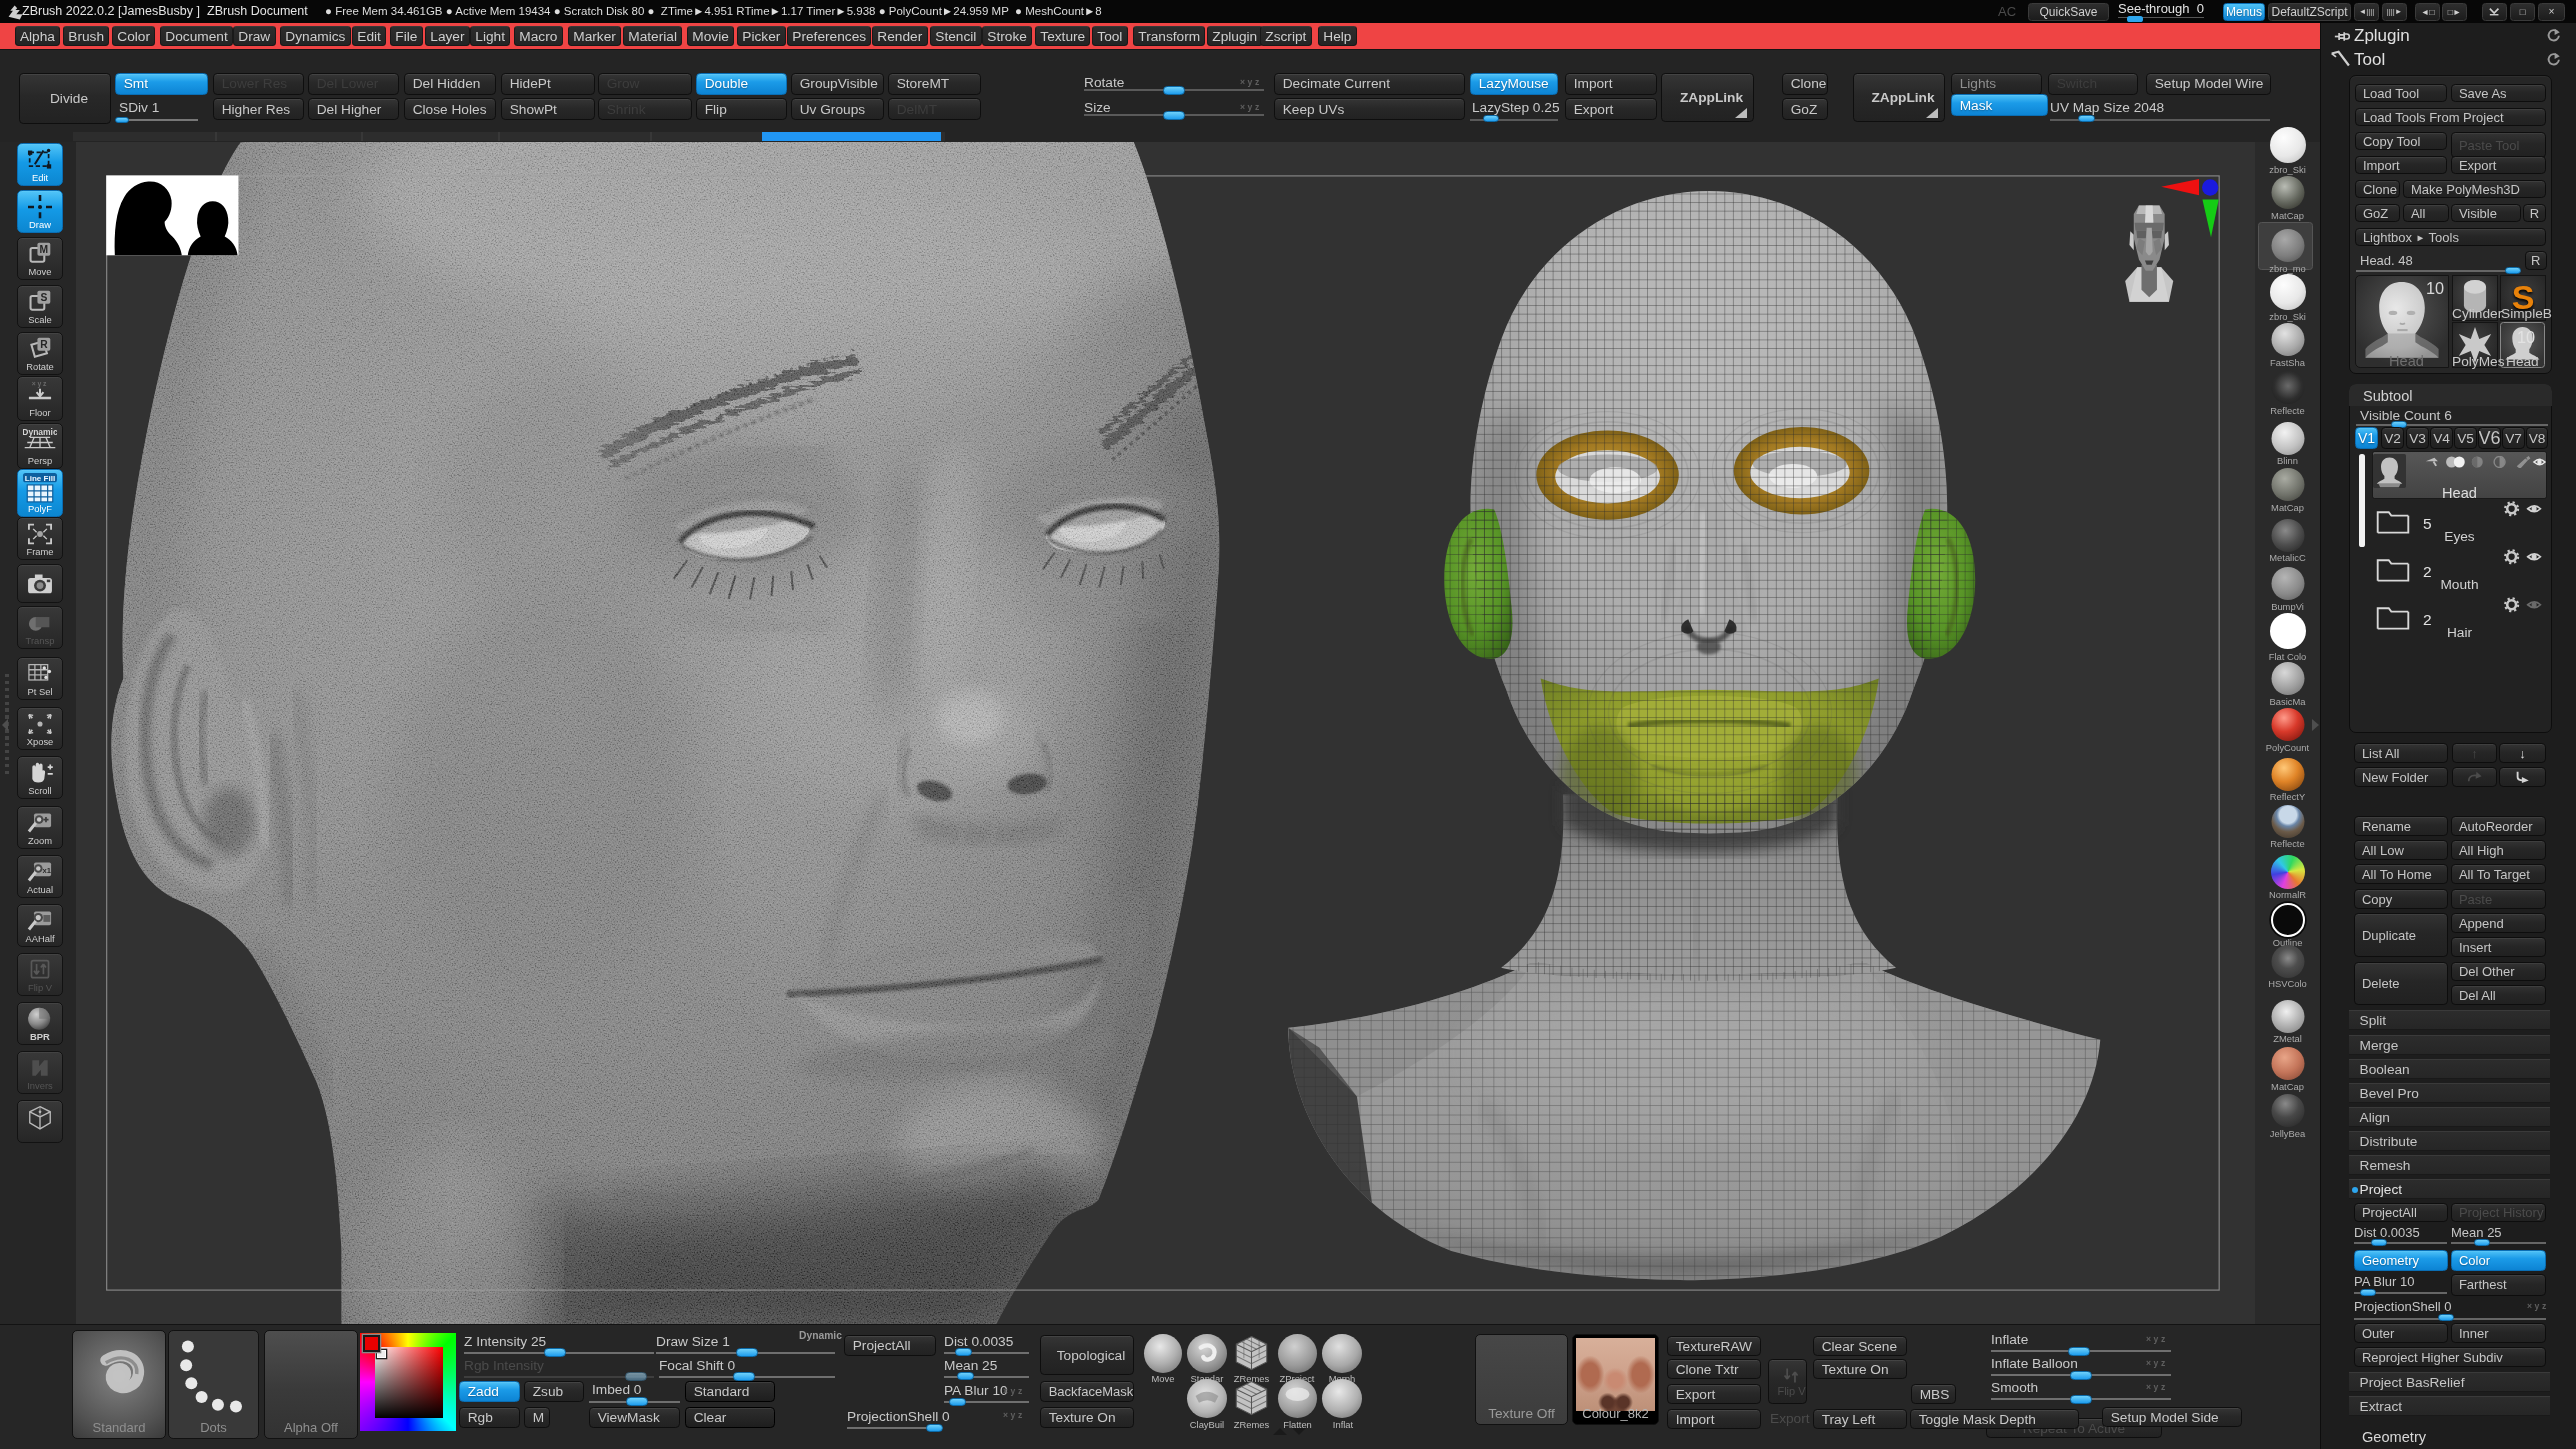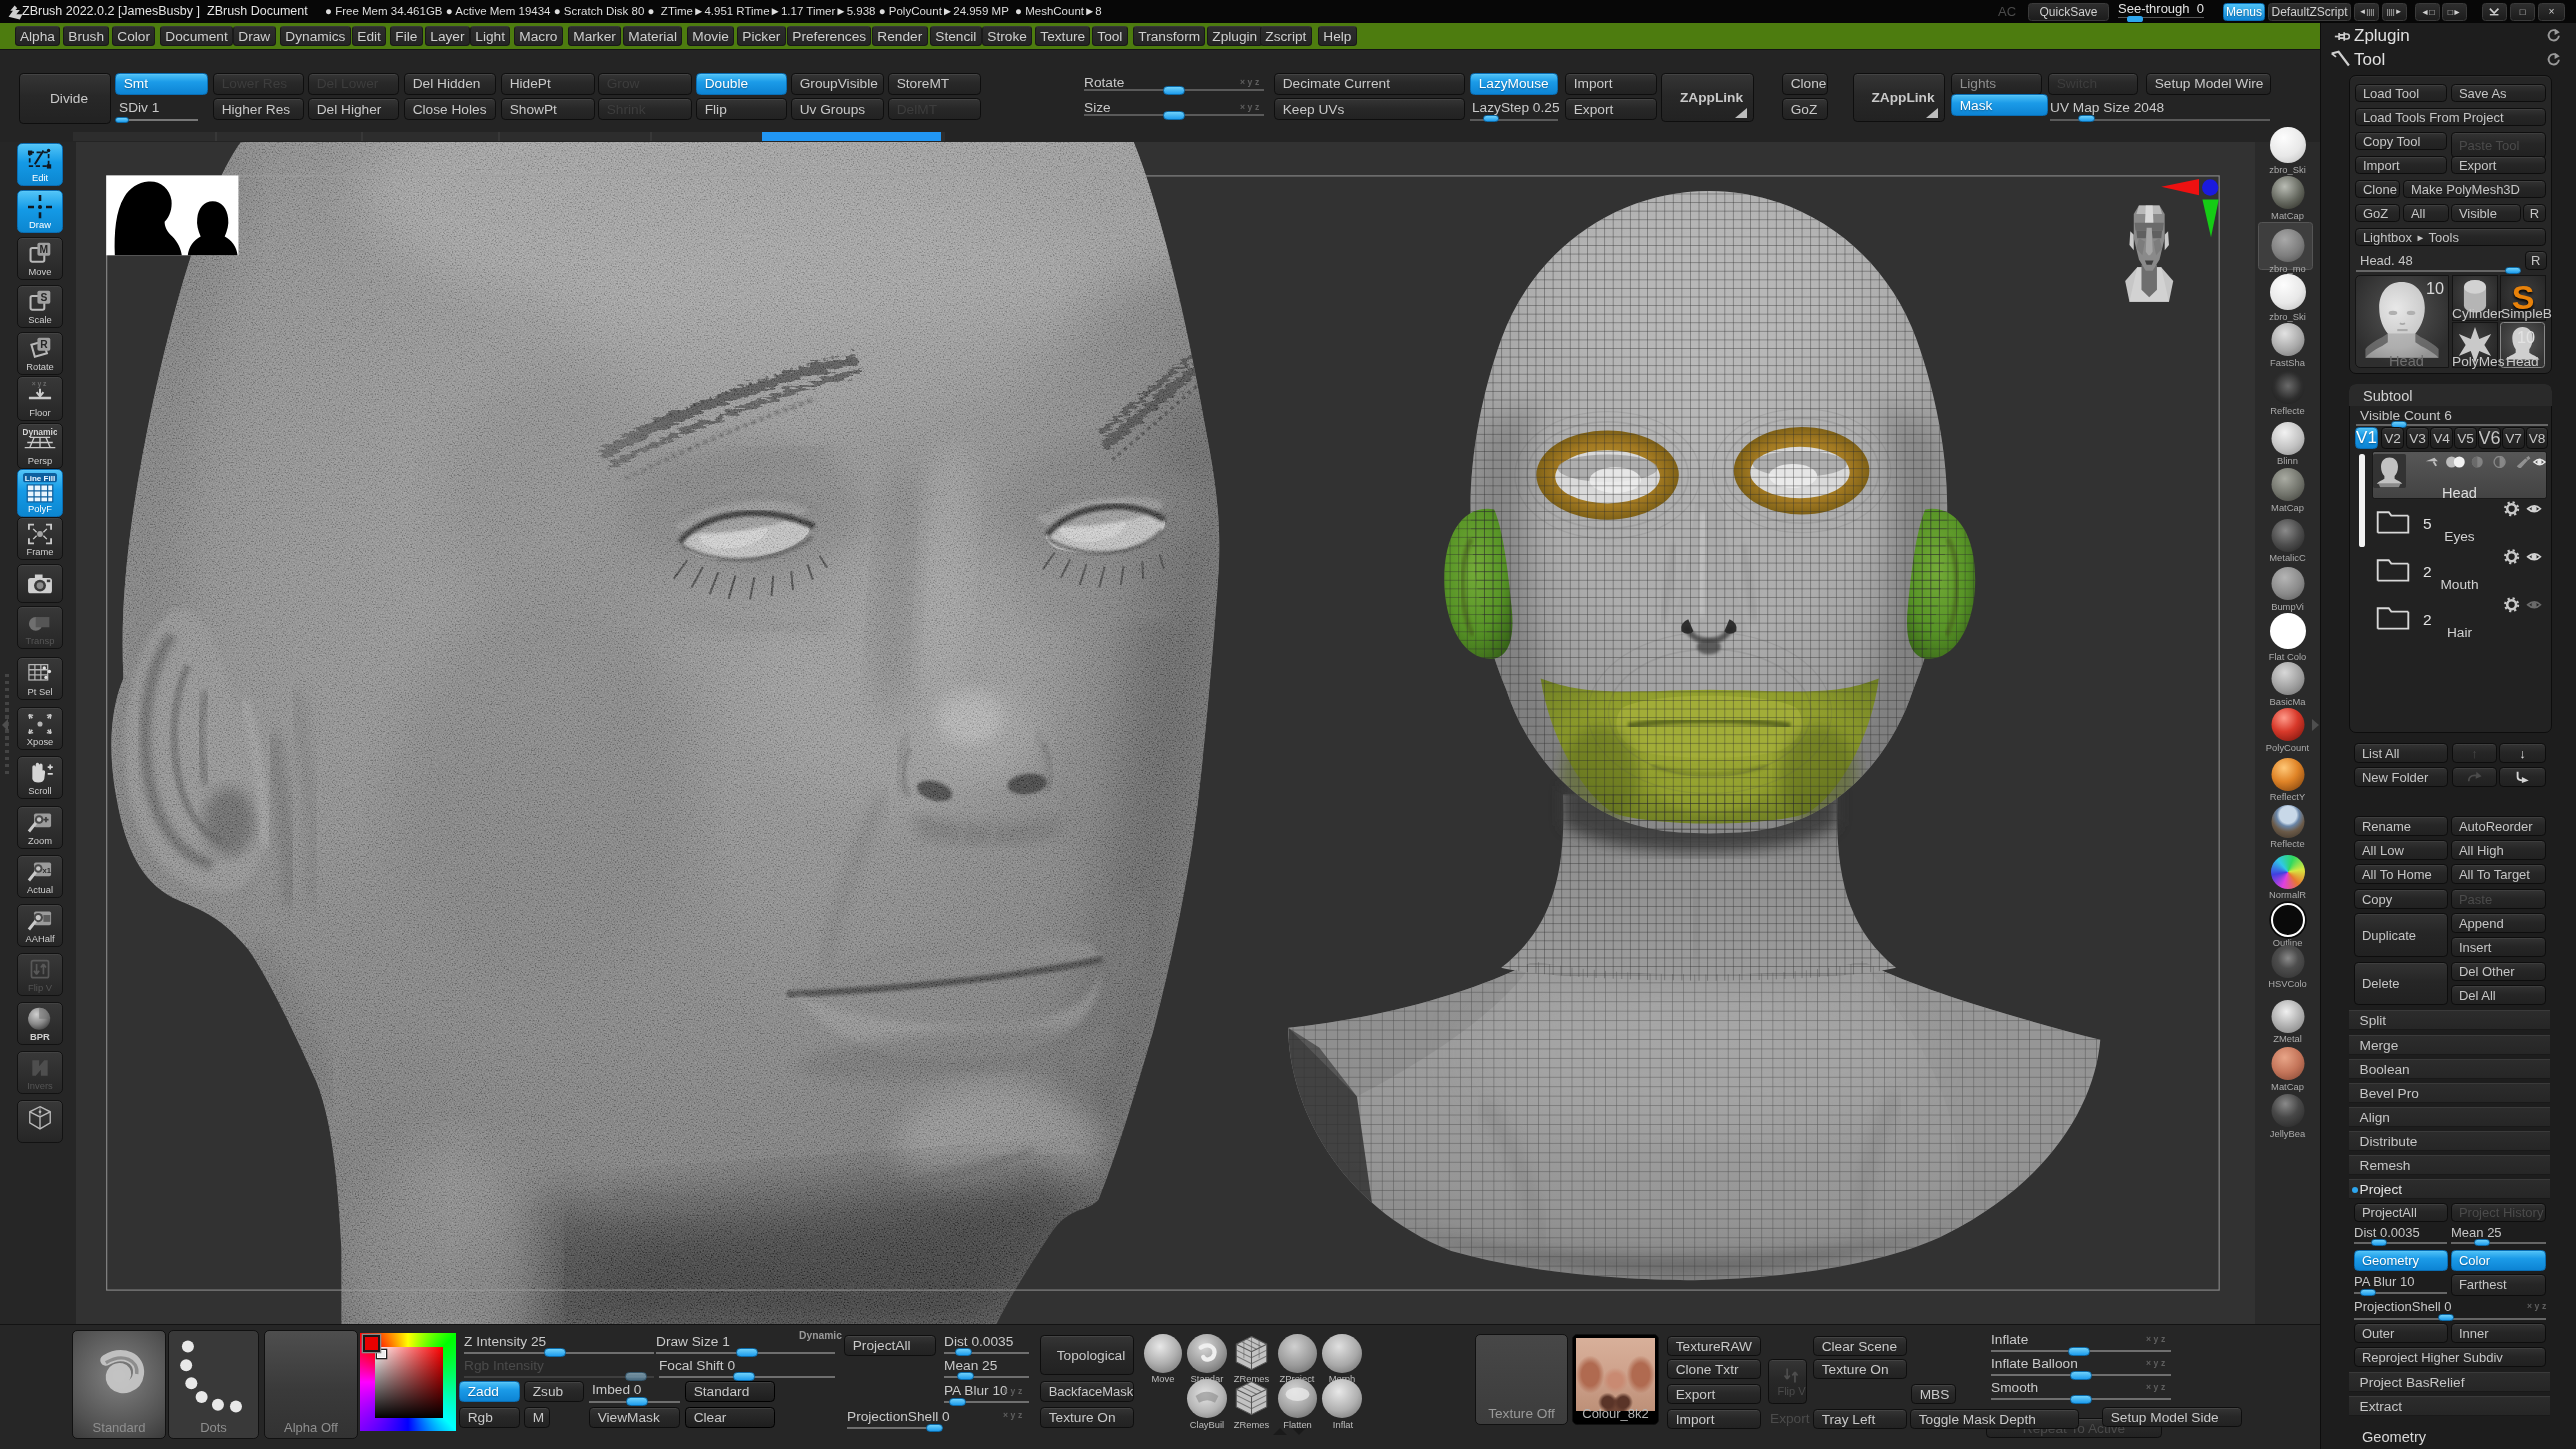--- a/index.html
+++ b/index.html
@@ -15,21 +15,21 @@
 .lbl{position:absolute;color:#c9c9c9;font-size:13.7px;white-space:nowrap}
 .track{position:absolute;height:1.7px;background:#5a5a5a}
 .knob{position:absolute;width:22px;height:9.4px;border-radius:4.3px;background:linear-gradient(180deg,#6fd1fa,#1f9ded);border:0.9px solid #0c6aa8}
 .xyz{position:absolute;color:#5f5f5f;font-size:8.6px;font-weight:bold;letter-spacing:2.6px}
 
 #titlebar{position:absolute;left:0;top:0;width:2576px;height:23px;background:#070707;color:#e4e4e4;font-size:13px}
 #titlebar .t{position:absolute;top:4.3px;white-space:nowrap}
 .tbtn{position:absolute;top:2.6px;height:18px;background:linear-gradient(180deg,#2e2e2e,#1c1c1c);border:0.9px solid #3a3a3a;border-radius:3.4px;color:#cfcfcf;font-size:12px;display:flex;align-items:center;justify-content:center}
 .tbtn.blue{border-color:#0a6eb4}
 
-#menubar{position:absolute;left:0;top:23px;width:2576px;height:27px;background:#4d7c0f;border-bottom:0.9px solid #141414}
+#menubar{position:absolute;left:0;top:23px;width:2576px;height:27px;background:#ef4444;border-bottom:0.9px solid #141414}
 #menubar span{position:absolute;top:3.4px;height:20px;line-height:20px;padding:0 4.3px;color:#cfcfcf;font-size:13.7px;background:linear-gradient(180deg,#2d2d2d,#242424);border:0.9px solid #191919;border-top-color:#383838;border-radius:3.4px}
 
 #shelf{position:absolute;left:0;top:50px;width:2576px;height:92px;background:#242424}
 
 #leftbar{position:absolute;left:0;top:142px;width:76px;height:1182px;background:#262626}
 .tool{position:absolute;left:17px;width:46px;height:43px;background:linear-gradient(180deg,#383838,#262626);border:0.9px solid #121212;border-radius:5.2px;box-shadow:inset 0 0.9px 0 rgba(255,255,255,.06)}
 .tool.on{background:linear-gradient(180deg,#52c5f8,#149ae6 45%,#0c86d0);border-color:#0a6eb4}
 .tool .tl{position:absolute;bottom:1.7px;width:100%;text-align:center;font-size:9.4px;color:#cfcfcf}
 .tool.on .tl{color:#fff}
 .tool.off .tl{color:#555}
@@ -814,21 +814,21 @@
 <div class="rlbl" style="left:180px;top:283px;font-size:13.7px;color:#c9c9c9">SimpleB</div>
 <div class="rlbl" style="left:131px;top:331px;font-size:13.7px;color:#c9c9c9">PolyMes</div>
 <div class="rlbl" style="left:185px;top:331px;font-size:13.7px;color:#c9c9c9">Head</div>
 
 <div class="panel" style="left:27.5px;top:361px;width:203px;height:349px;background:#222"></div>
 <div class="abs" style="left:27.5px;top:361px;width:203px;height:22px;background:#2a2a2a;border-radius:6.9px 6.9px 0 0"></div>
 <div class="rlbl" style="left:42px;top:365px;font-size:14.6px;color:#d2d2d2">Subtool</div>
 <div class="rlbl" style="left:39px;top:385px;font-size:13.7px">Visible Count 6</div>
 <div class="track" style="left:35px;top:401px;width:192px;background:#666"></div>
 <div class="knob" style="left:70px;top:398px;width:15.5px;height:6.9px"></div>
-<div class="rb ctr blue" style="left:34px;top:404px;width:23px;height:22px;font-size:17px">V1</div>
+<div class="rb ctr blue" style="left:34px;top:404px;width:23px;height:22px;font-size:14px">V1</div>
 <div class="rb ctr" style="left:60px;top:404px;width:23px;height:22px;font-size:13.7px">V2</div>
 <div class="rb ctr" style="left:85px;top:404px;width:23px;height:22px;font-size:13.7px">V3</div>
 <div class="rb ctr" style="left:109px;top:404px;width:23px;height:22px;font-size:13.7px">V4</div>
 <div class="rb ctr" style="left:133px;top:404px;width:23px;height:22px;font-size:13.7px">V5</div>
 <div class="rb ctr" style="left:157px;top:404px;width:23px;height:22px;font-size:18px">V6</div>
 <div class="rb ctr" style="left:181px;top:404px;width:23px;height:22px;font-size:13.7px">V7</div>
 <div class="rb ctr" style="left:205px;top:404px;width:22px;height:22px;font-size:13.7px">V8</div>
 <div class="abs" style="left:38px;top:431px;width:6px;height:93px;background:#f2f2f2;border-radius:2.6px"></div>
 <div class="abs" style="left:51px;top:428px;width:175px;height:48px;background:linear-gradient(180deg,#575757,#434343);border:0.9px solid #191919;border-radius:2.6px"></div>
 <div class="abs" style="left:52px;top:431px;width:33px;height:34px;background:#333;border-radius:1.7px"></div>

